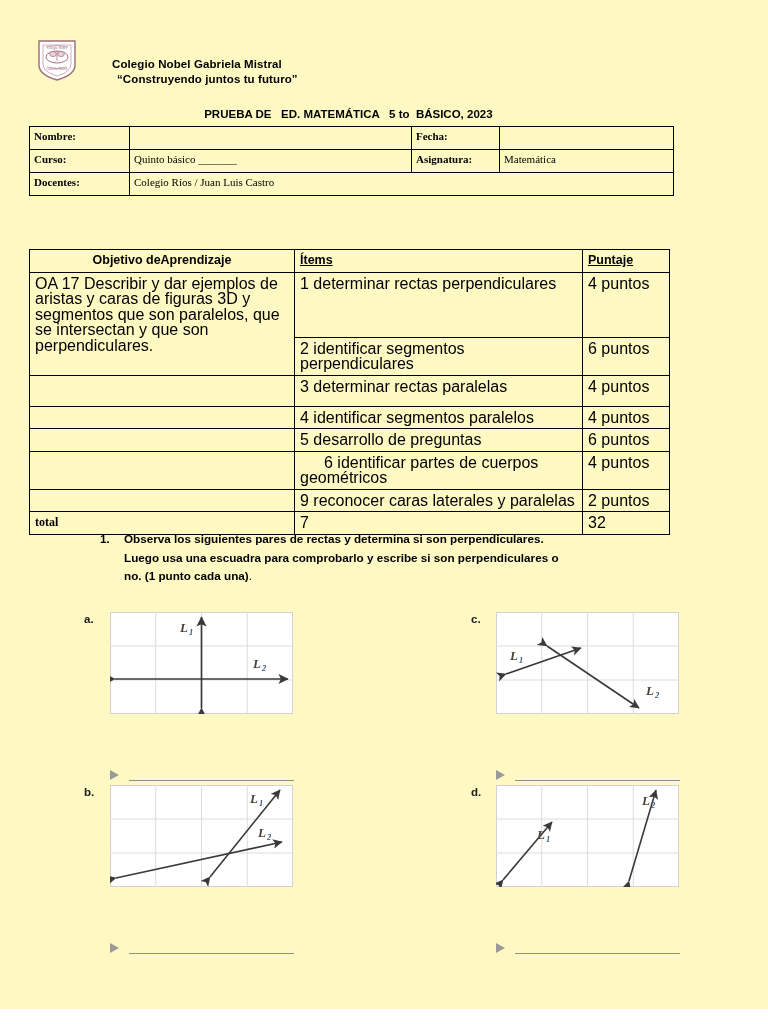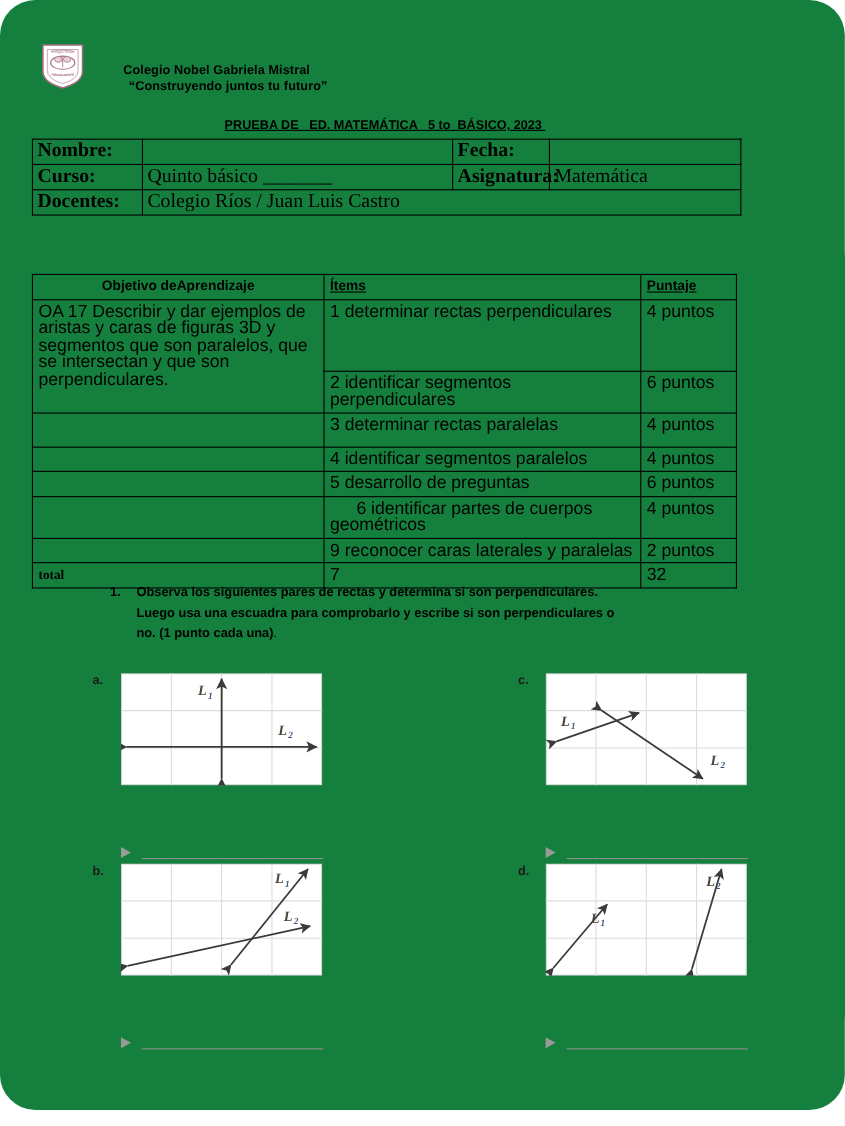--- a/index.html
+++ b/index.html
@@ -14,22 +14,21 @@
     font-family: "Liberation Serif", serif;
     color: #000000;
     overflow: hidden;
   }
 
   .page {
     position: absolute;
     left: 0; top: 0;
     width: 768px;
     height: 1009px;
-    background: #15803d;
-    border-radius: 32px;
+    background: #fef9c3;
   }
 
   
   .logo {
     position: absolute;
     left: 34px; top: 37px;
     width: 46px; height: 46px;
   }
   .school-name {
     position: absolute;
@@ -52,36 +51,35 @@
     white-space: nowrap;
   }
   .exam-title {
     position: absolute;
     left: 0; top: 108px;
     width: 700px;
     text-align: center;
     font-family: "Liberation Sans", sans-serif;
     font-weight: bold;
     font-size: 11.5px;
-    text-decoration: underline;
     white-space: pre;
   }
 
   
   table.doc {
     position: absolute;
     border-collapse: collapse;
     table-layout: fixed;
   }
   table.doc td {
     border: 1px solid #000000;
     padding: 2px 4px;
     vertical-align: top;
     font-family: "Liberation Serif", serif;
-    font-size: 18px;
+    font-size: 11px;
     line-height: 15px;
   }
   .b { font-weight: bold; }
 
   #header-table {
     left: 29px; top: 126px;
     width: 644px;
   }
   #header-table td { height: 18px; }
 

